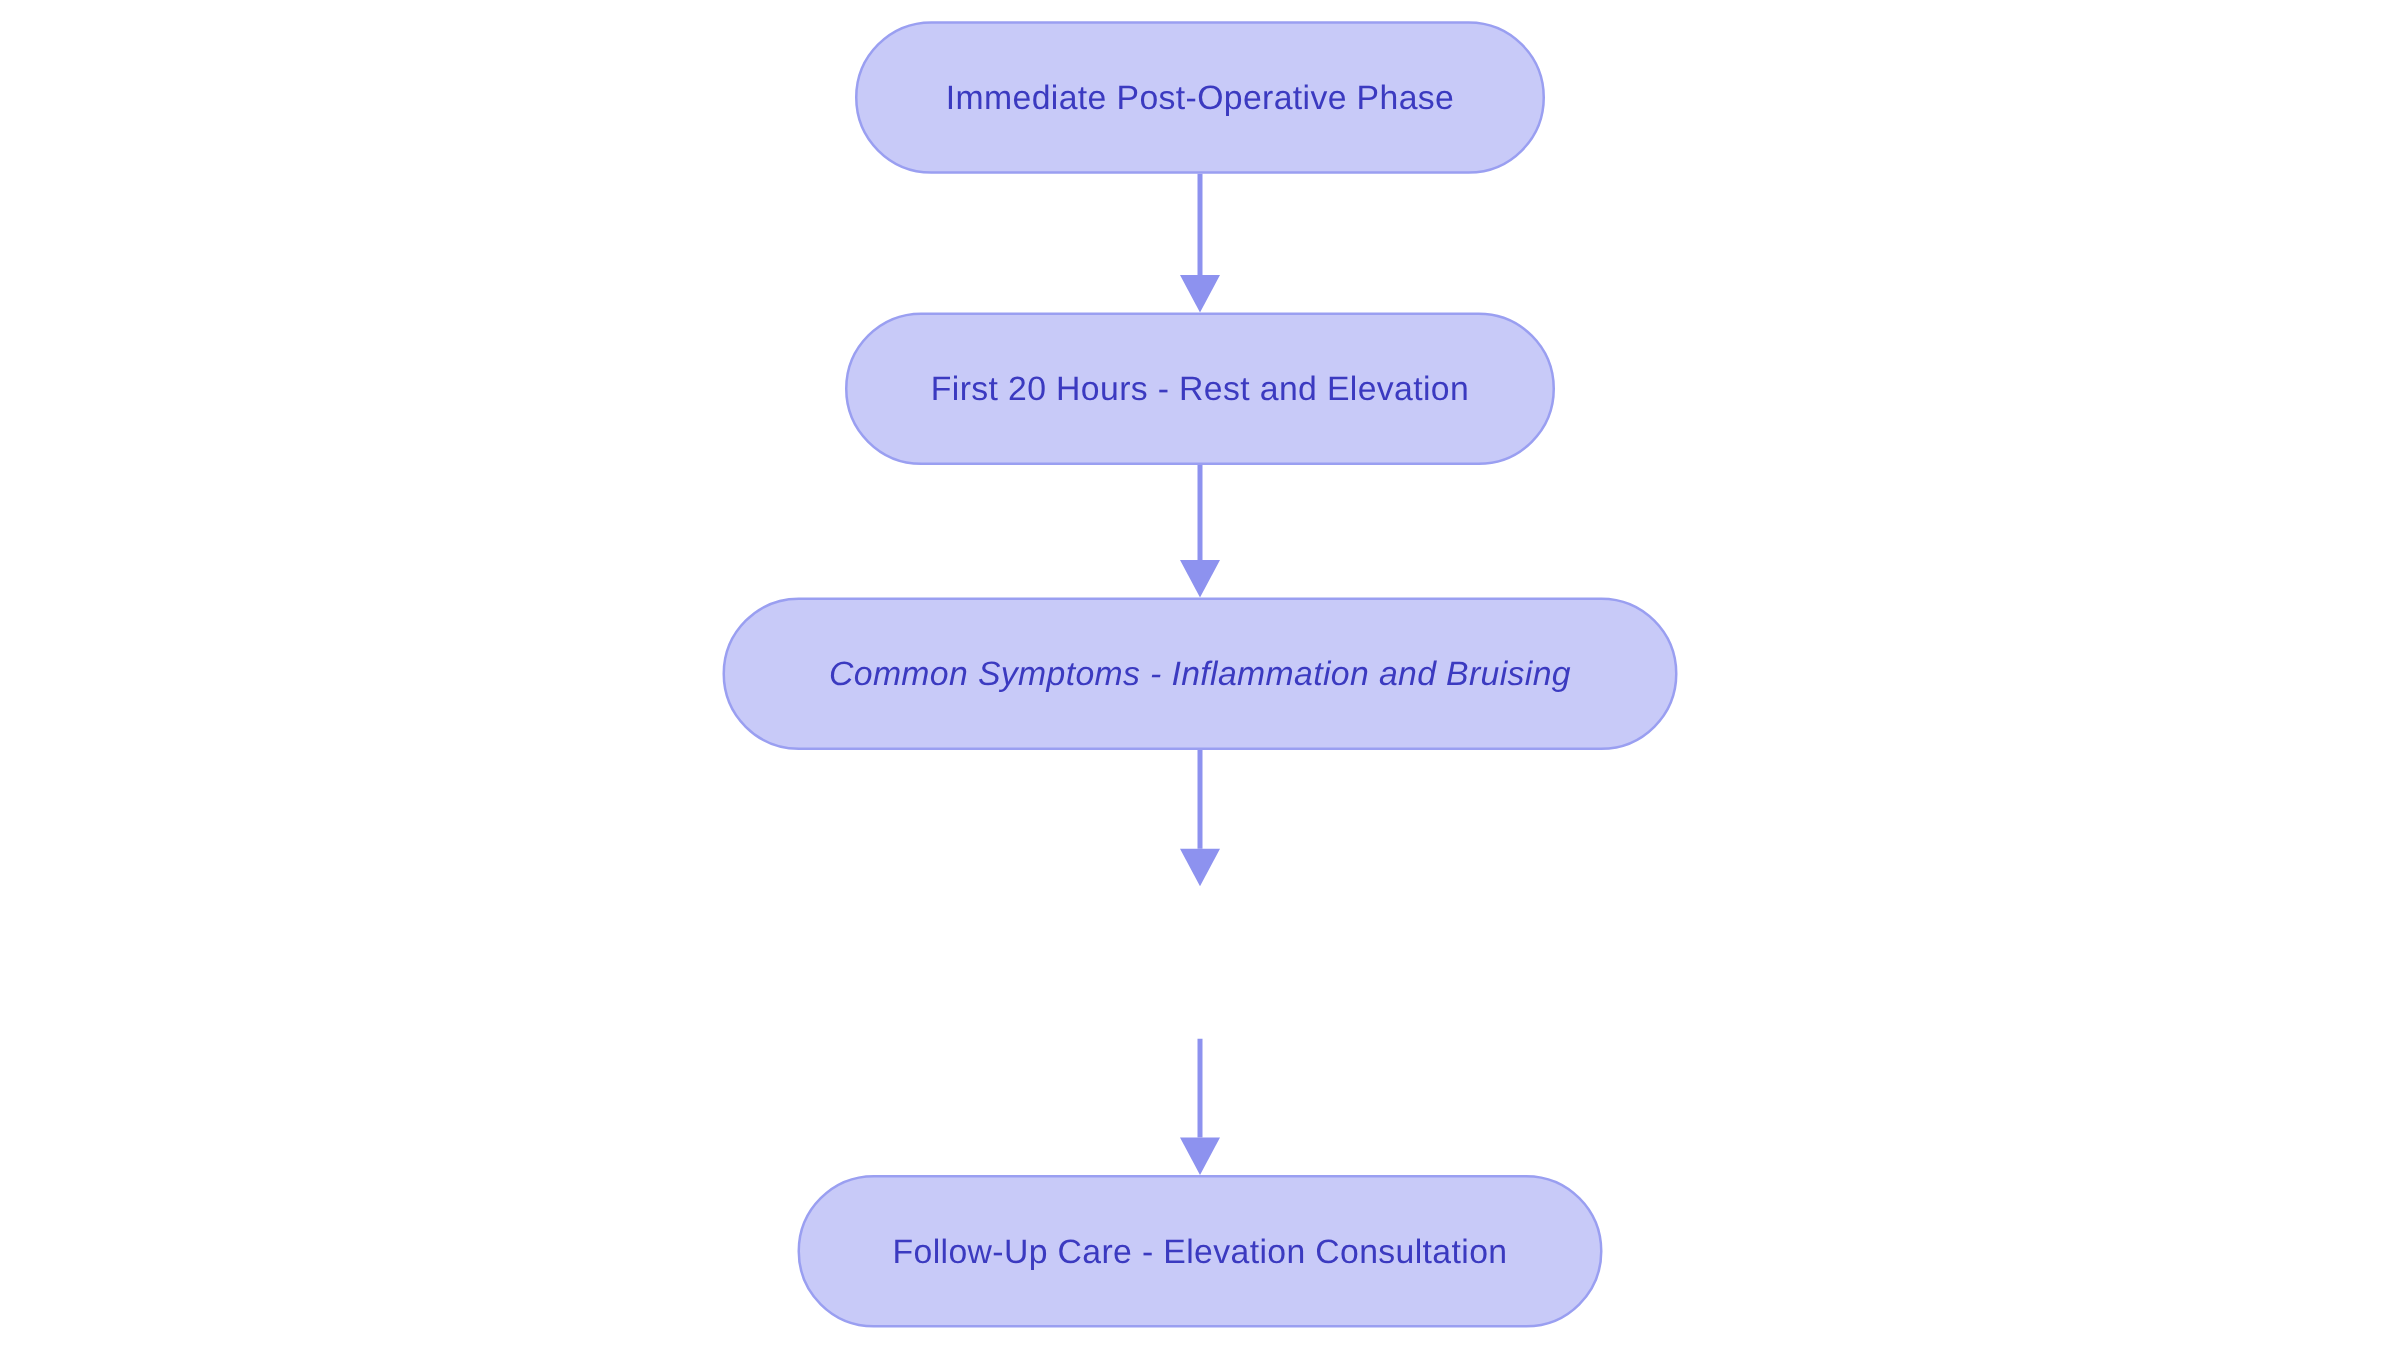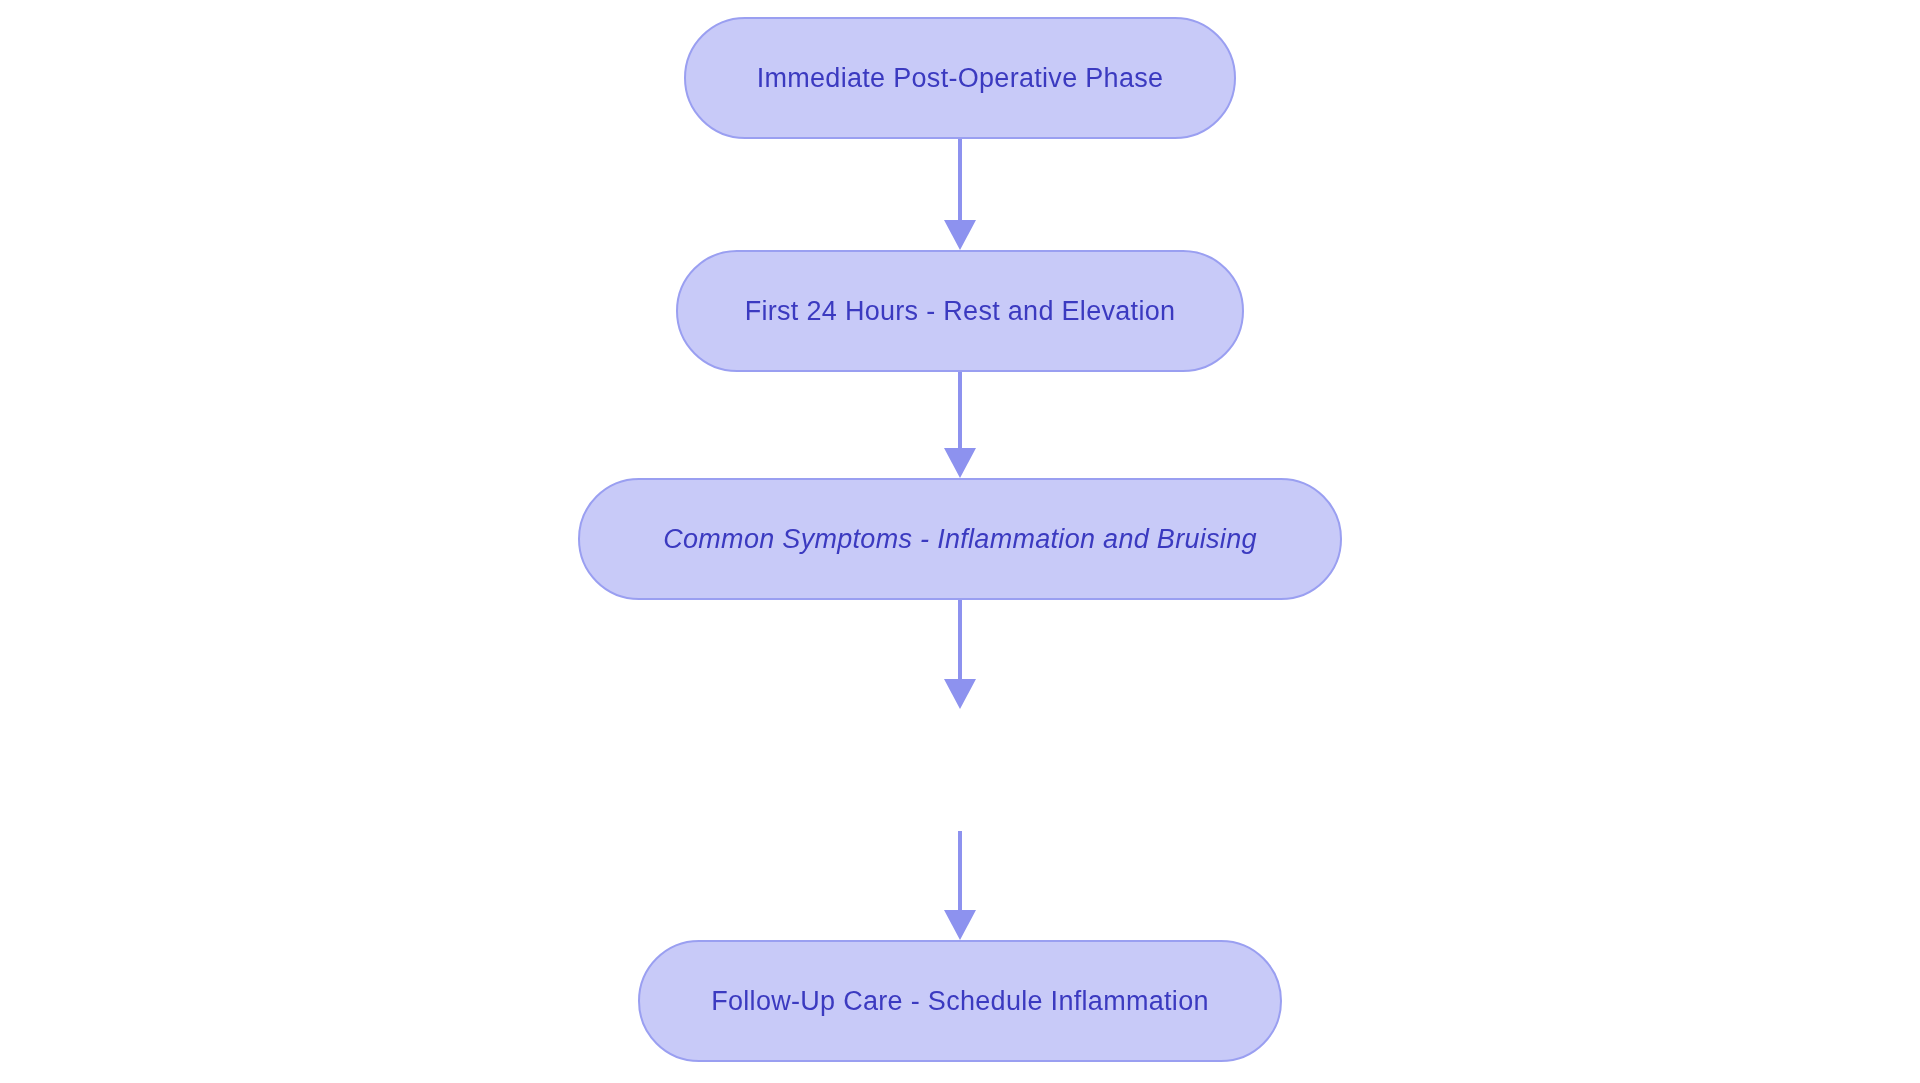--- a/index.html
+++ b/index.html
@@ -72,21 +72,21 @@
   <div class="node n1">
     <span class="label">Immediate Post-Operative Phase</span>
   </div>
 
   <div class="arrow a1">
     <div class="line"></div>
     <div class="head"></div>
   </div>
 
   <div class="node n2">
-    <span class="label">First 24 Hours - Rest and Elevation</span>
+    <span class="label">First 20 Hours - Rest and Elevation</span>
   </div>
 
   <div class="arrow a2">
     <div class="line"></div>
     <div class="head"></div>
   </div>
 
   <div class="node n3">
     <span class="label">Common Symptoms - Inflammation and Bruising</span>
   </div>
@@ -96,16 +96,16 @@
     <div class="head"></div>
   </div>
 
 
   <div class="arrow a4">
     <div class="line"></div>
     <div class="head"></div>
   </div>
 
   <div class="node n5">
-    <span class="label">Follow-Up Care - Schedule Inflammation</span>
+    <span class="label">Follow-Up Care - Elevation Consultation</span>
   </div>
 
 </div>
 
 </body></html>

